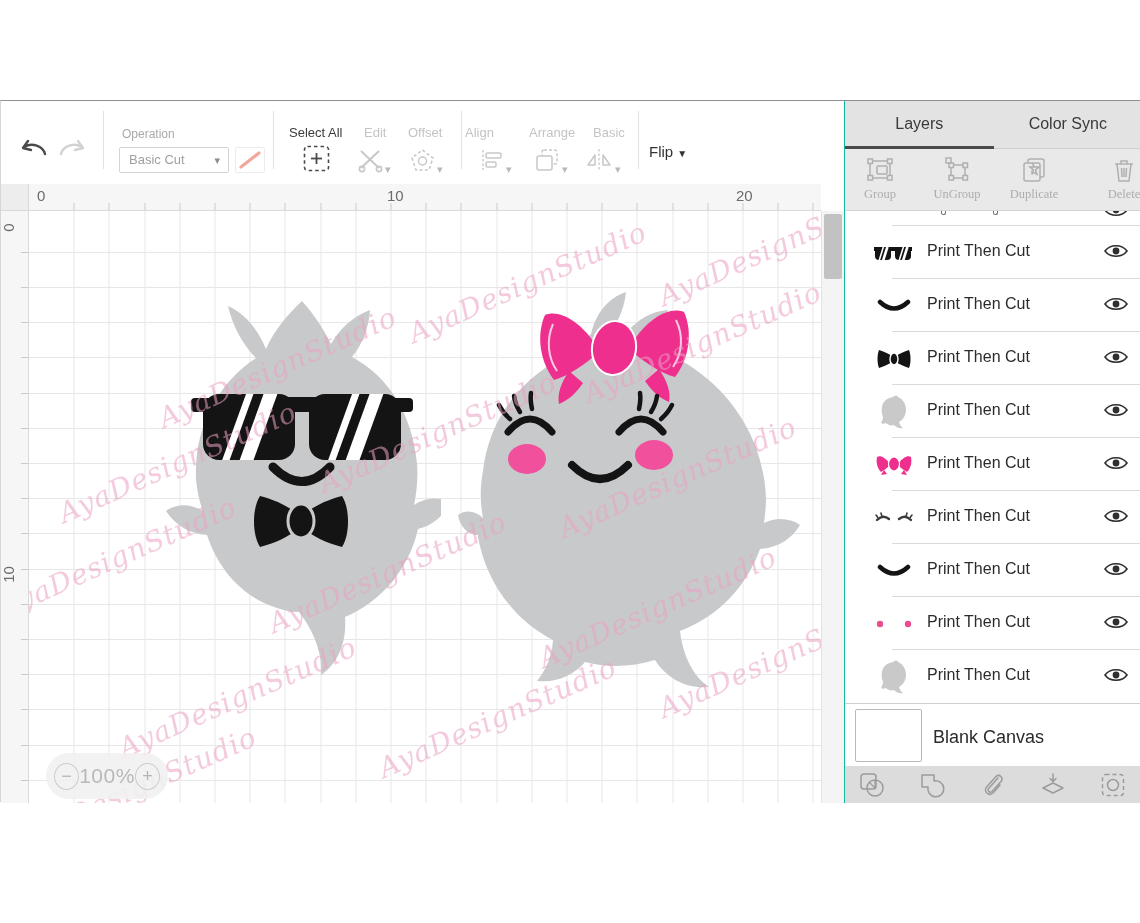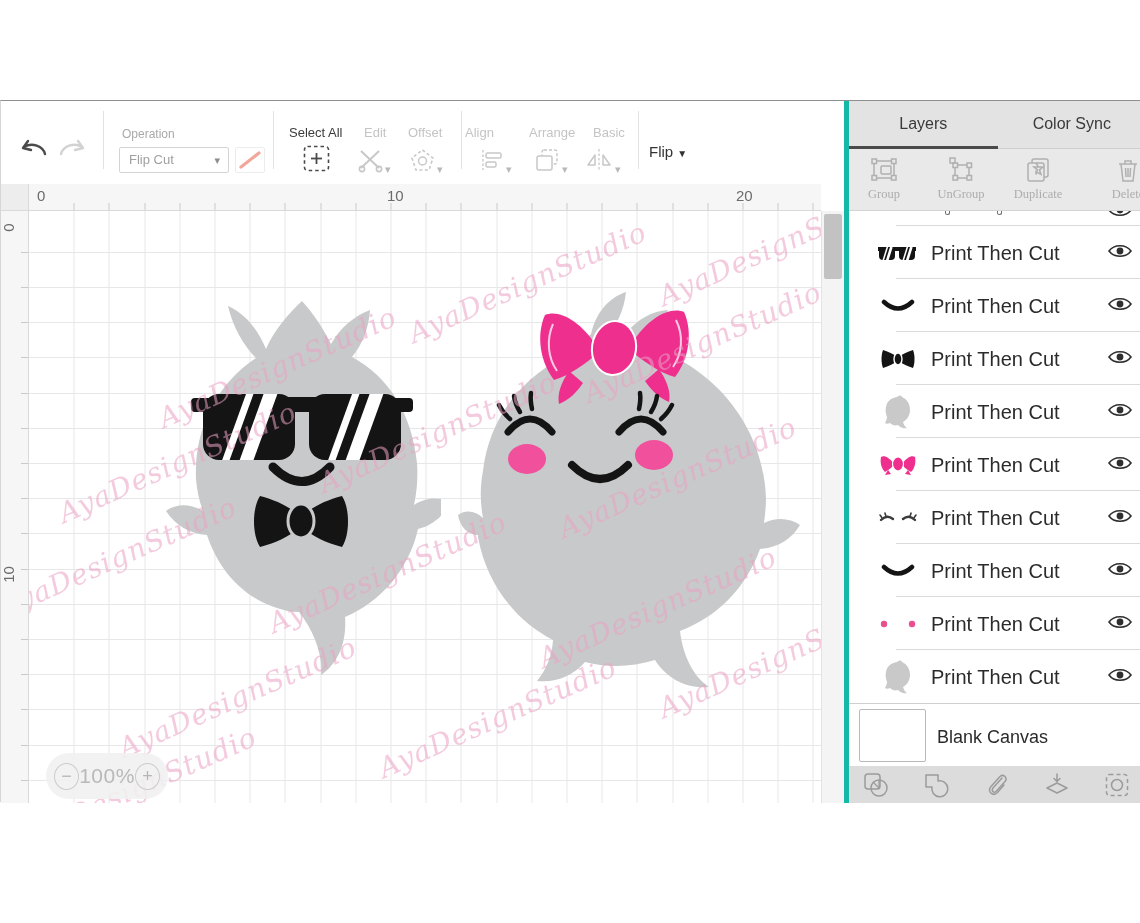--- a/index.html
+++ b/index.html
@@ -66,39 +66,39 @@
                  background:transparent; cursor:pointer; }
   .zoom-val { font-size:21px; color:#b9b9b9; letter-spacing:.5px; }
 
   .canvas-scroll { position:absolute; left:820px; top:110px; width:23px; height:592px;
                    background:#f4f4f4; border-left:1px solid #e3e3e3; }
   .canvas-scroll .thumb { position:absolute; left:2px; top:3px; width:18px; height:65px;
                           background:#c2c2c2; border-radius:2px; cursor:pointer; }
 
   
   .right-panel { position:absolute; left:843px; top:0; width:297px; height:702px;
-                 background:#fff; border-left:5px solid #14b8a6; overflow:hidden; }
+                 background:#fff; border-left:1px solid #14b8a6; overflow:hidden; }
   .tabs { position:absolute; left:0; top:0; width:297px; height:48px; background:#e3e3e3;
           border-bottom:1px solid #cfcfcf; display:flex; }
   .tab { flex:1; text-align:center; line-height:46px; font-size:16px; color:#3a3a3a;
          position:relative; cursor:pointer; }
   .tab.active::after { content:""; position:absolute; left:0; bottom:-1px; width:100%;
                        height:3px; background:#4a4a4a; }
   .actions { position:absolute; left:0; top:48px; width:297px; height:62px; background:#e9e9e9;
              border-bottom:1px solid #d4d4d4; }
   .action { position:absolute; top:4px; width:70px; text-align:center; cursor:pointer; }
   .action svg { display:block; margin:2px auto 0; }
   .action .a-label { font-size:12.5px; color:#adadad; margin-top:2px;font-family:Liberation Serif, serif; }
 
   .layer-list { position:absolute; left:0; top:110px; width:297px; height:492px; background:#fff; }
   .layer-row { position:absolute; left:0; width:297px; height:53px; cursor:pointer; }
   .layer-row .sep { position:absolute; left:47px; right:0; bottom:0; height:1px; background:#dadada; }
   .layer-row .thumb { position:absolute; left:28px; top:8px; width:42px; height:38px;
                       display:flex; align-items:center; justify-content:center; }
-  .layer-row .l-label { position:absolute; left:82px; top:16px; font-size:20px; color:#2b2b2b; }
+  .layer-row .l-label { position:absolute; left:82px; top:16px; font-size:16px; color:#2b2b2b; }
   .layer-row .eye { position:absolute; left:258px; top:16px; width:28px; height:20px; cursor:pointer; }
   .partial-row { position:absolute; left:0; top:0; width:297px; height:15px; overflow:hidden; }
   .partial-row .sep { position:absolute; left:47px; right:0; bottom:0; height:1px; background:#dadada; }
   .partial-row .eye { position:absolute; left:258px; top:-10px; width:28px; height:20px; }
   .partial-row .desc { position:absolute; top:-2px; width:5px; height:6px;
                        border:1.5px solid #6f6f6f; border-radius:0 0 4px 4px; border-top:none; }
 
   .blank-row { position:absolute; left:0; top:602px; width:297px; height:63px; background:#fff;
                border-top:1px solid #cfcfcf; }
   .blank-swatch { position:absolute; left:10px; top:5px; width:67px; height:53px; background:#fff;
@@ -125,21 +125,21 @@
       <div class="icon-btn" style="left:56px;top:36px;width:36px;height:28px">
         <svg width="34" height="28" viewBox="0 0 34 28">
           <path d="M4,17 C6,9 17,5 25,10" fill="none" stroke="#d2d2d2" stroke-width="2.4" stroke-linecap="round"></path>
           <path d="M21,4 L26,11 L18,13" fill="none" stroke="#d2d2d2" stroke-width="2.4" stroke-linecap="round" stroke-linejoin="round"></path>
         </svg>
       </div>
       <div class="tb-divider" style="left:102px"></div>
 
       <div class="op-label">Operation</div>
       <div class="op-select">
-        <span>Flip Cut</span>
+        <span>Basic Cut</span>
         <span class="caret">▾</span>
       </div>
       <div class="swatch">
         <svg width="28" height="24" viewBox="0 0 28 24">
           <line x1="5" y1="19" x2="23" y2="5" stroke="#f2a79c" stroke-width="3.2" stroke-linecap="round"></line>
         </svg>
       </div>
       <div class="tb-divider" style="left:272px"></div>
 
       <div class="tb-label dark" style="left:288px;top:24px">Select All</div>

